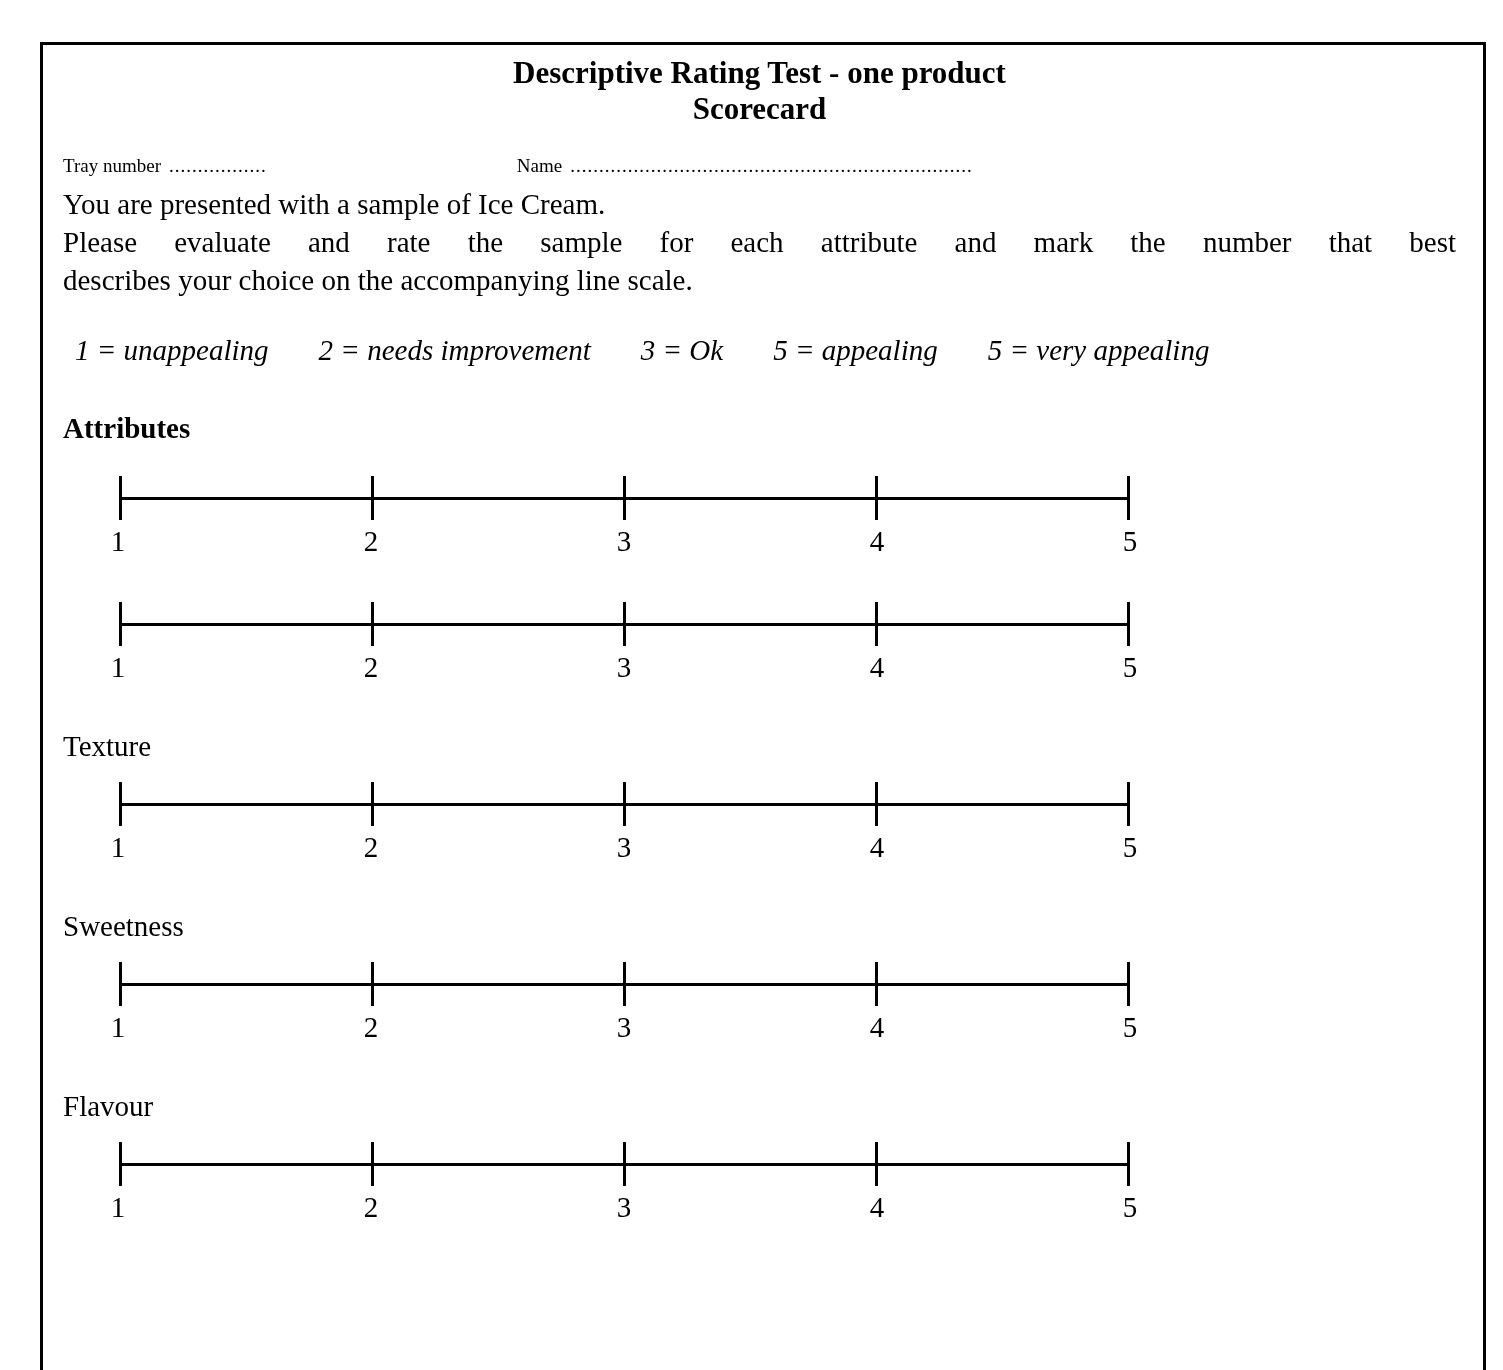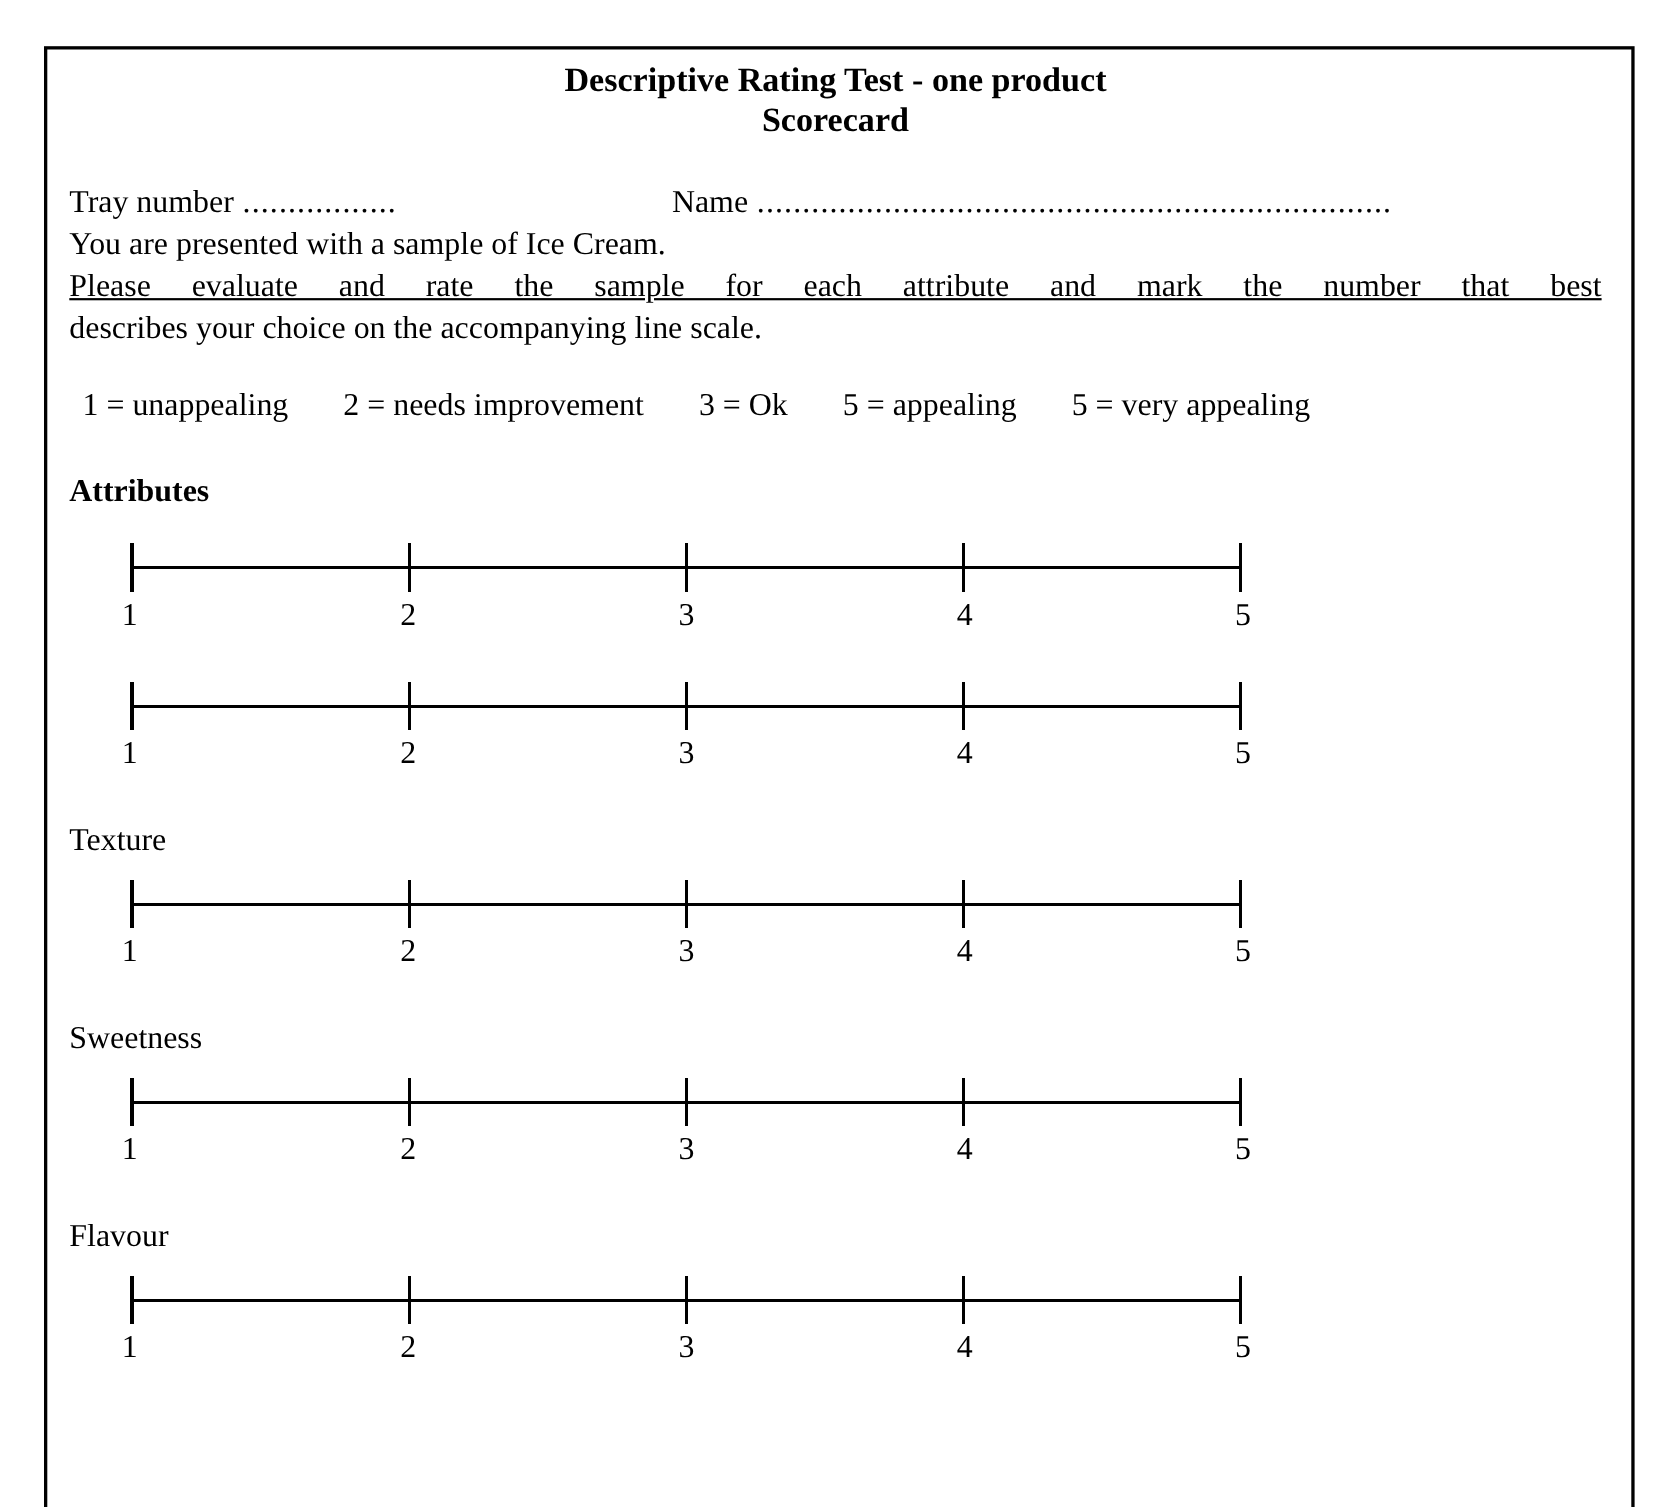--- a/index.html
+++ b/index.html
@@ -23,52 +23,52 @@
     padding: 10px 27px 0 20px;
     background: #ffffff;
   }
   .title {
     text-align: center;
     font-weight: bold;
     font-size: 31px;
     line-height: 36px;
   }
   .field-line {
-    margin-top: 38px;
-    font-size: 29px;
+    margin-top: 20px;
+    font-size: 19px;
     line-height: 38px;
     white-space: nowrap;
     overflow: hidden;
   }
   .blank {
     margin-left: 8px;
     letter-spacing: 1px;
     cursor: text;
   }
   .name-label {
     margin-left: 250px;
   }
   .instructions p {
     margin: 0;
     font-size: 29px;
     line-height: 38px;
   }
   .justify-full {
     text-align: justify;
     text-align-last: justify;
-    text-decoration: underline;
   }
   .legend {
     display: flex;
     gap: 50px;
     margin-top: 32px;
     padding-left: 12px;
     font-size: 29px;
     line-height: 38px;
     white-space: nowrap;
+    font-style: italic;
   }
   .attributes-heading {
     margin-top: 40px;
     font-weight: bold;
     font-size: 29px;
     line-height: 38px;
   }
   .attributes-list {
     margin-top: 28px;
   }

